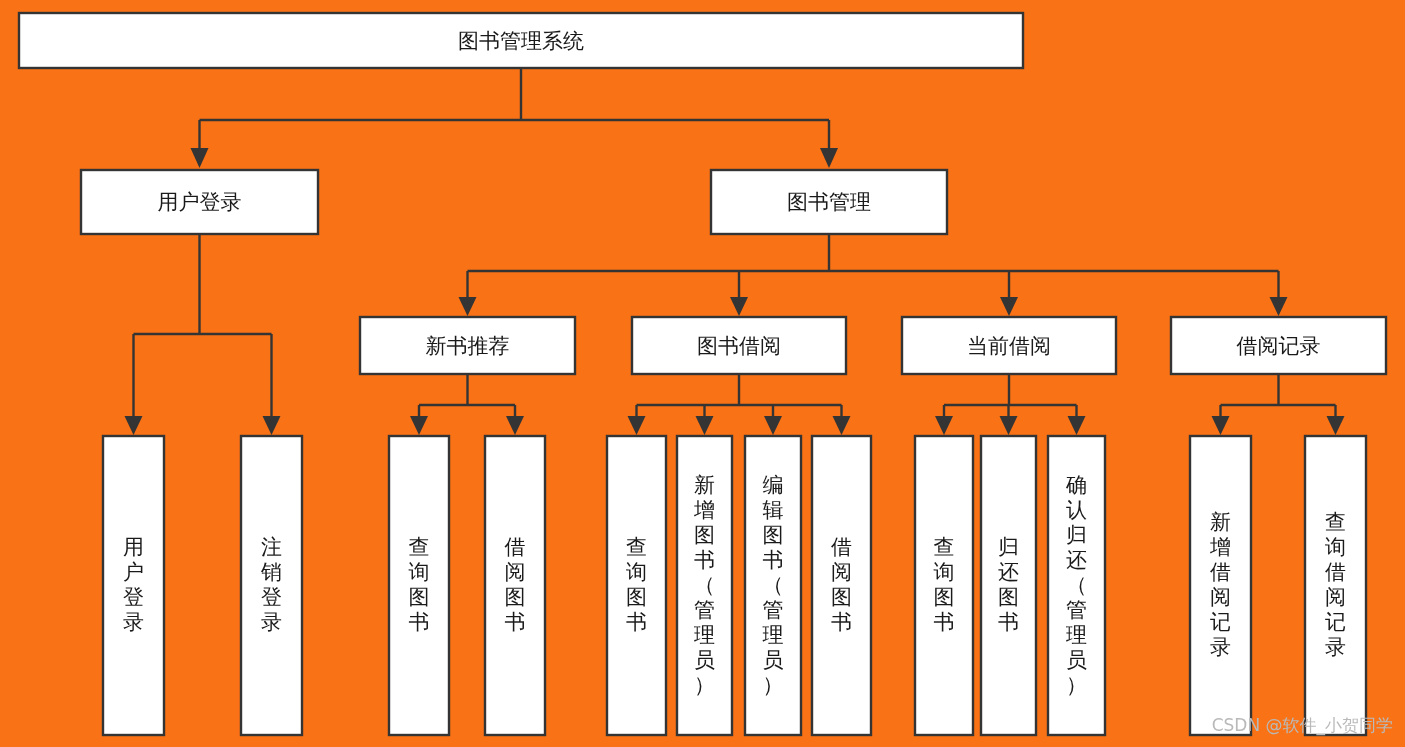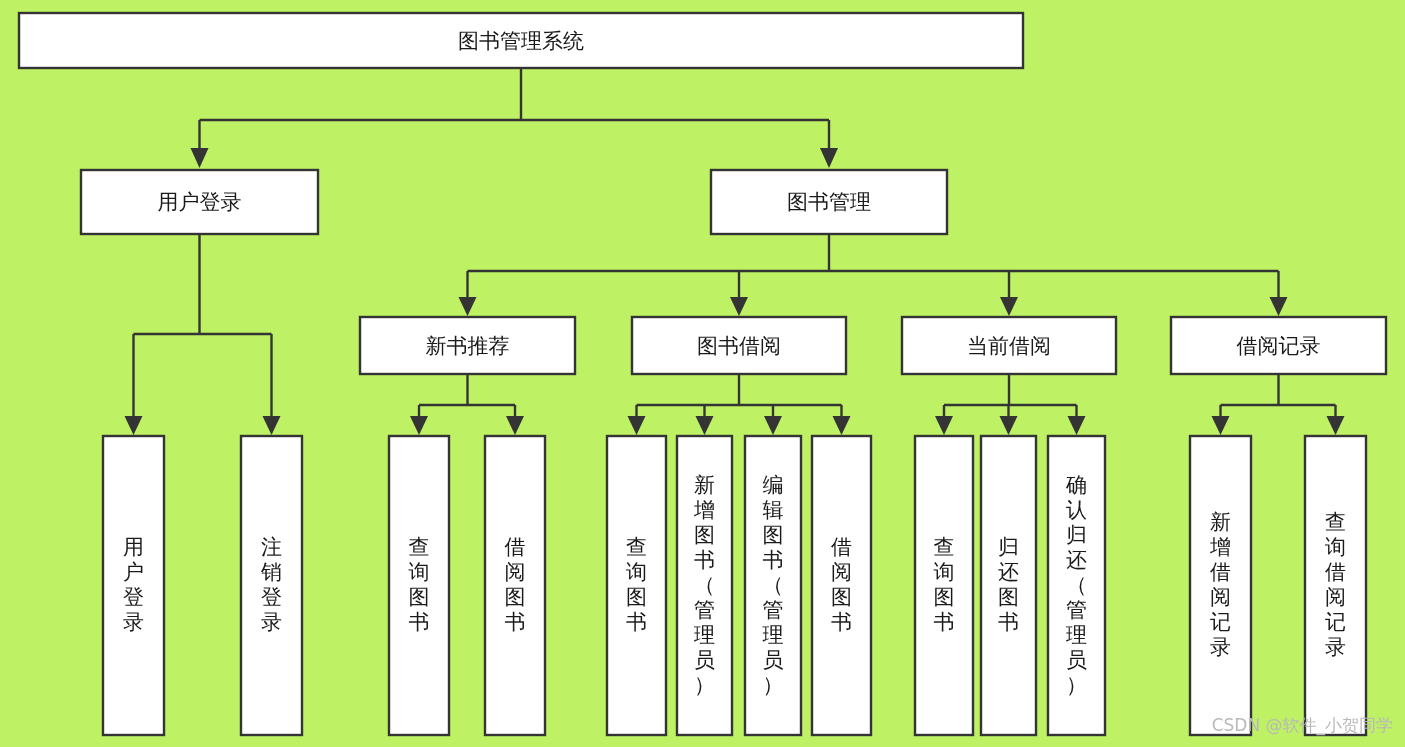--- a/index.html
+++ b/index.html
@@ -8,21 +8,21 @@
     padding: 0;
     background: #ffffff;
   }
   body {
     font-family: "DejaVu Sans", "Liberation Sans", sans-serif;
   }
   #diagram-root {
     position: relative;
     width: 1405px;
     height: 747px;
-    background: #bef264;
+    background: #f97316;
     overflow: hidden;
   }
   svg.diagram-canvas {
     position: absolute;
     left: 0;
     top: 0;
     width: 1405px;
     height: 747px;
   }
   .node-box {

